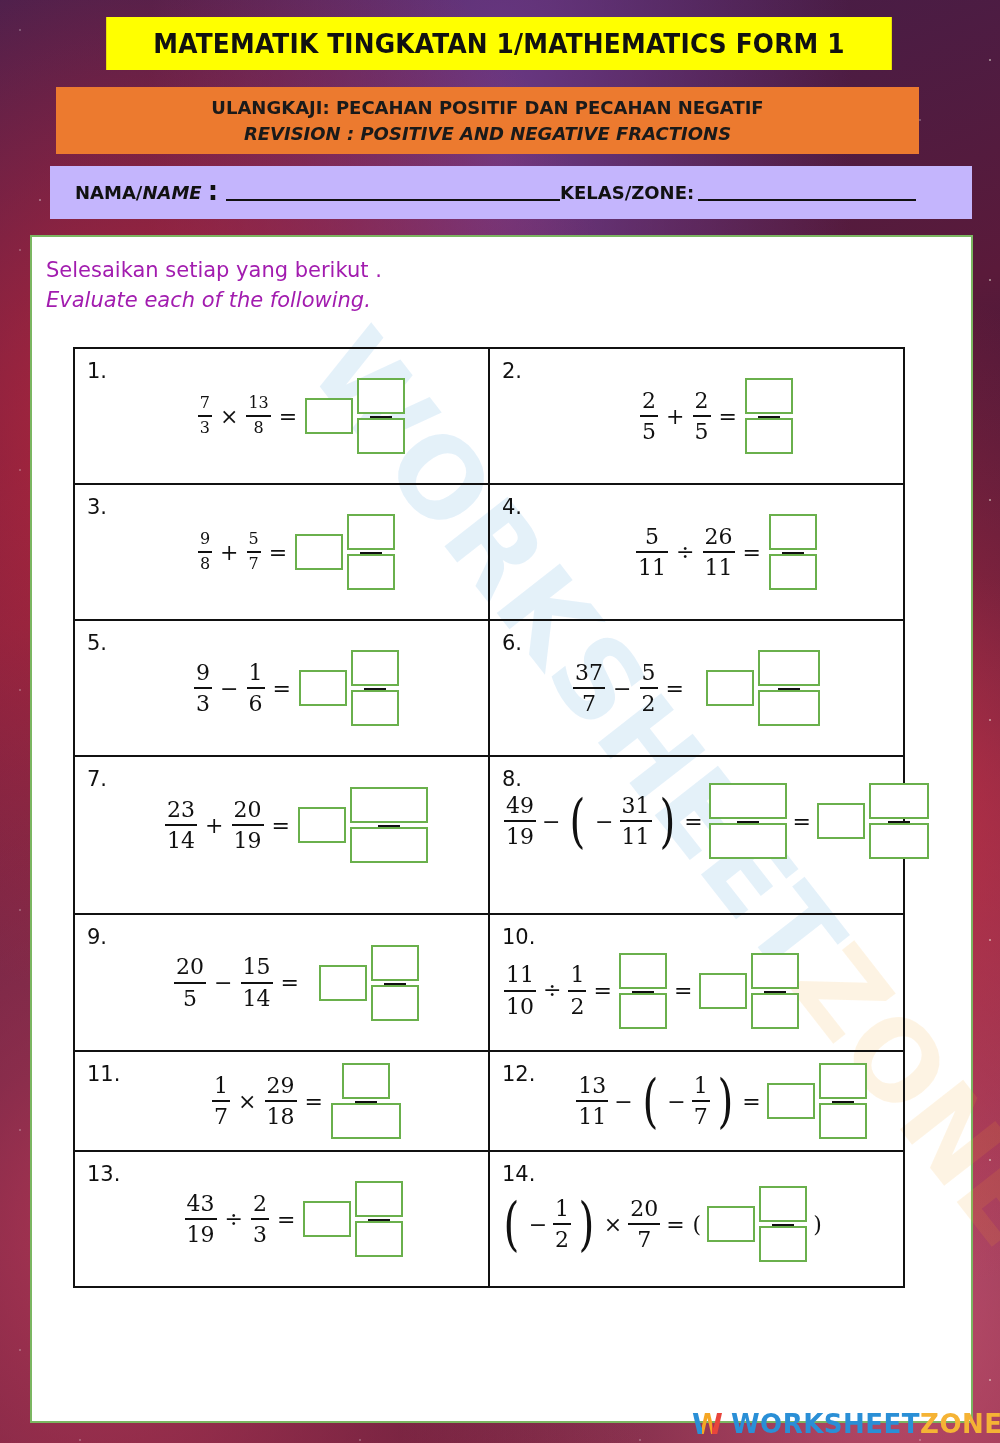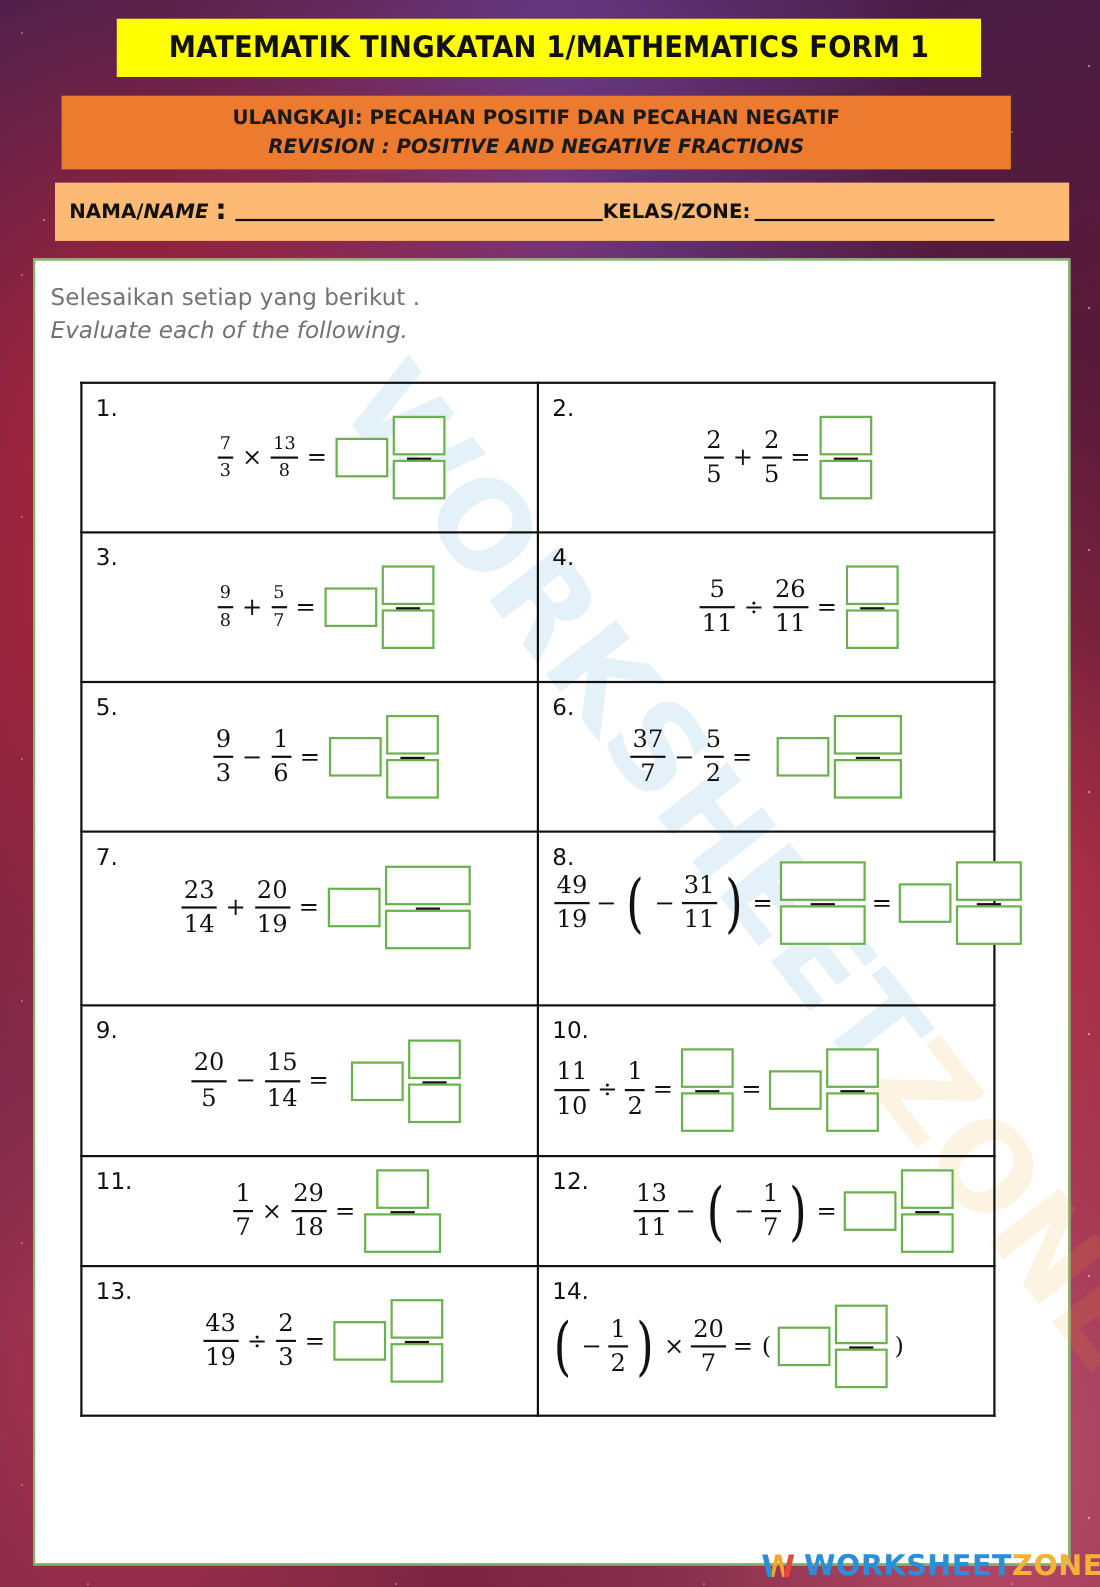--- a/index.html
+++ b/index.html
@@ -38,35 +38,35 @@
   .subtitle-bar {
     position: absolute; left: 56px; top: 87px; width: 863px; height: 67px;
     background: #ec7a2f;
     display: flex; flex-direction: column; align-items: center; justify-content: center;
     font-family: "DejaVu Sans", sans-serif; font-weight: bold; font-size: 18px; color: #1a1a1a;
     line-height: 26px;
   }
   .subtitle-bar .en { font-style: italic; }
   .name-bar {
     position: absolute; left: 50px; top: 166px; width: 922px; height: 53px;
-    background: #fdba74;
-    display: flex; align-items: center; padding-left: 13px;
+    background: #c4b5fd;
+    display: flex; align-items: center; padding-left: 25px;
     font-family: "DejaVu Sans", sans-serif; font-weight: bold; font-size: 18px; color: #111;
   }
   .name-bar .colon { font-size: 26px; margin: 0 8px 4px 6px; }
   .name-bar .line { display: inline-block; border-bottom: 2px solid #111; height: 16px; }
   .name-bar .name-line { width: 334px; }
   .name-bar .class-line { width: 218px; margin-left: 4px; }
   .sheet {
     position: absolute; left: 30px; top: 235px; width: 943px; height: 1188px;
     background: #fff; border: 2px solid #7bb661;
   }
   .instr {
     position: absolute; left: 14px; top: 18px;
-    font-family: "DejaVu Sans", sans-serif; font-size: 21px; color: #737373; line-height: 30px;
+    font-family: "DejaVu Sans", sans-serif; font-size: 21px; color: #a21caf; line-height: 30px;
   }
   .instr .en { font-style: italic; }
   .watermark {
     position: absolute; left: 120px; top: 150px; width: 700px; height: 700px;
     pointer-events: none; opacity: 0.12;
     font-family: "DejaVu Sans", sans-serif; font-weight: bold; font-size: 110px;
     color: #2a8fd6; transform: rotate(52deg); transform-origin: 200px 200px;
     white-space: nowrap;
   }
   .watermark .zone { color: #f5a623; }

